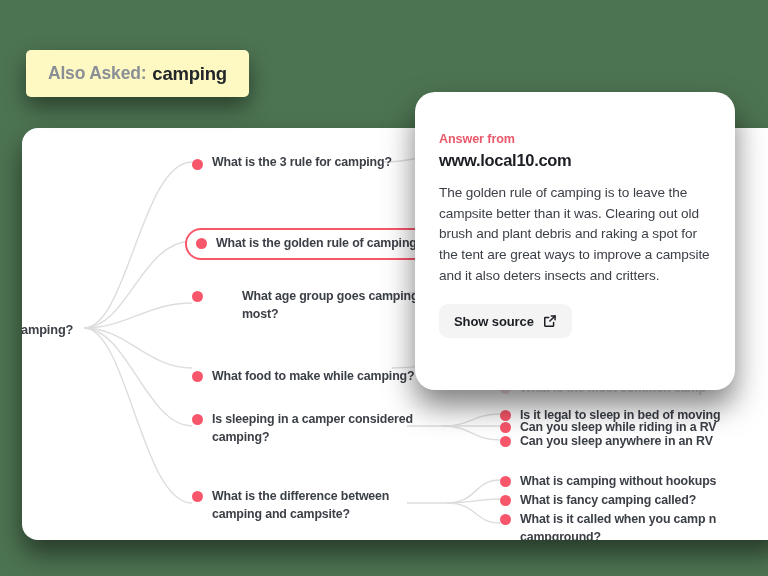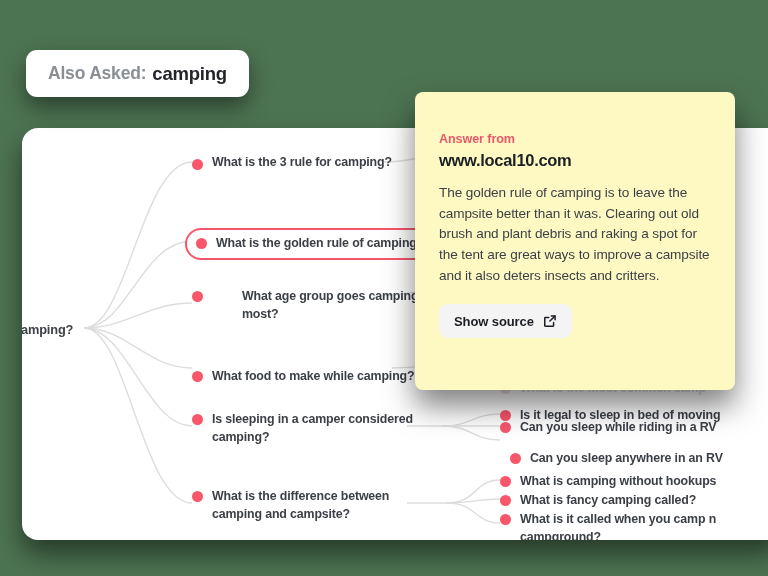--- a/index.html
+++ b/index.html
@@ -21,22 +21,22 @@
 
   
   #title-badge {
     position: absolute;
     left: 26px;
     top: 50px;
     height: 47px;
     padding: 0 22px;
     display: flex;
     align-items: center;
-    background: #ffffff;
-    border-radius: 11px;
+    background: #fef9c3;
+    border-radius: 5px;
     box-shadow: 0 10px 22px rgba(0,0,0,0.45);
     z-index: 40;
     white-space: nowrap;
   }
   #title-badge .t-light {
     font-size: 17.5px;
     font-weight: bold;
     color: #8a8f96;
     letter-spacing: -0.2px;
   }
@@ -110,22 +110,22 @@
   .node.ghost .label { color: #d9dbde; }
   .node.ghost .dot { background: #f3dfe2; }
 
   
   #answer-panel {
     position: absolute;
     left: 415px;
     top: 92px;
     width: 320px;
     height: 298px;
-    background: #fef9c3;
-    border-radius: 8px;
+    background: #ffffff;
+    border-radius: 20px;
     box-shadow: 0 16px 30px rgba(0,0,0,0.5);
     z-index: 60;
     padding: 40px 24px 0 24px;
   }
   #answer-from {
     font-size: 12.6px;
     font-weight: bold;
     color: #e8596a;
     letter-spacing: -0.1px;
   }
@@ -242,21 +242,21 @@
     </div>
 
     <div class="node" style="left:478px; top:279px;">
       <span class="dot"></span>
       <span class="label">Is it legal to sleep in bed of moving</span>
     </div>
     <div class="node" style="left:478px; top:291px;">
       <span class="dot"></span>
       <span class="label">Can you sleep while riding in a RV</span>
     </div>
-    <div class="node" style="left:488px; top:305px;margin-top:17px;">
+    <div class="node" style="left:478px; top:305px;">
       <span class="dot"></span>
       <span class="label">Can you sleep anywhere in an RV</span>
     </div>
 
     <div class="node" style="left:478px; top:345px;">
       <span class="dot"></span>
       <span class="label">What is camping without hookups</span>
     </div>
     <div class="node" style="left:478px; top:364px;">
       <span class="dot"></span>

